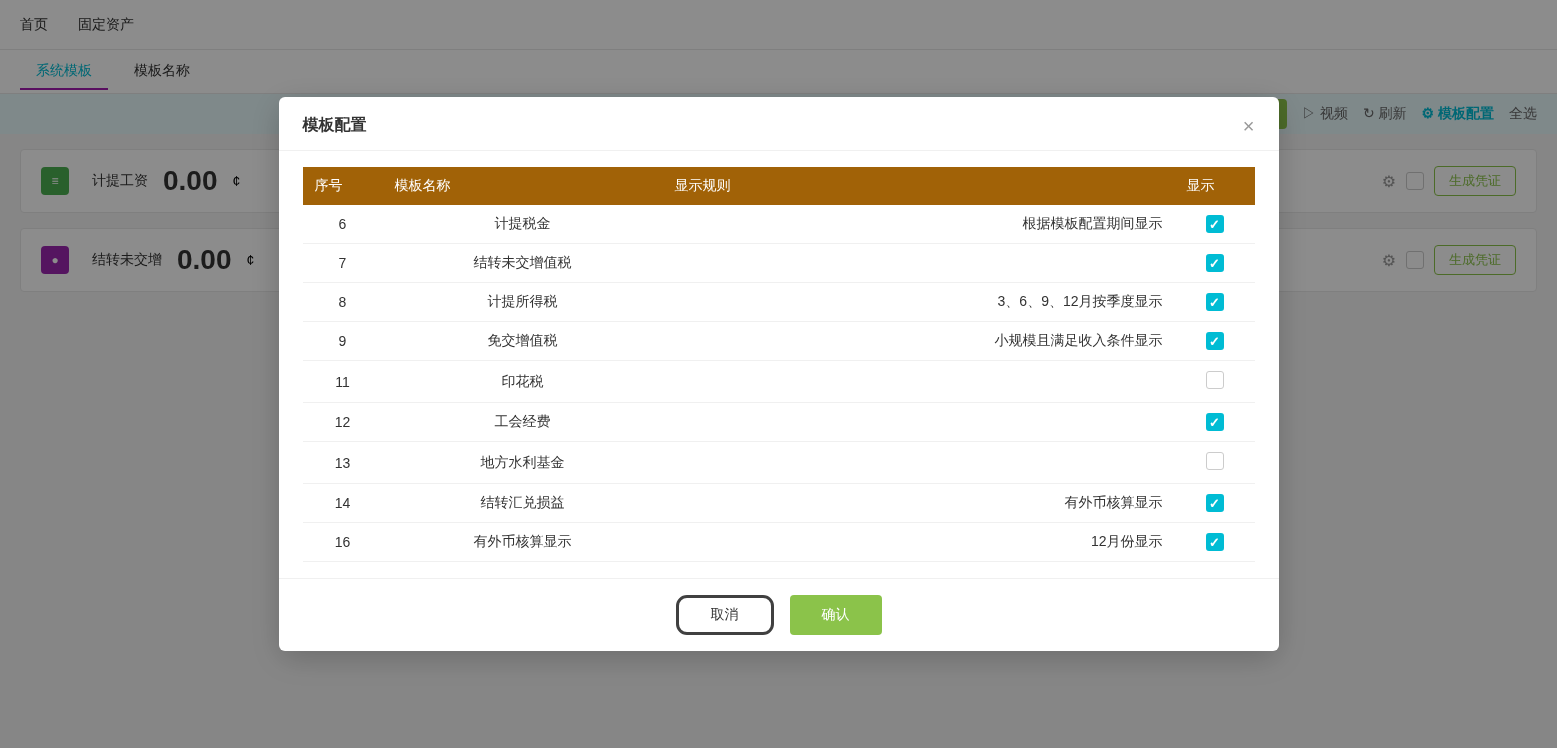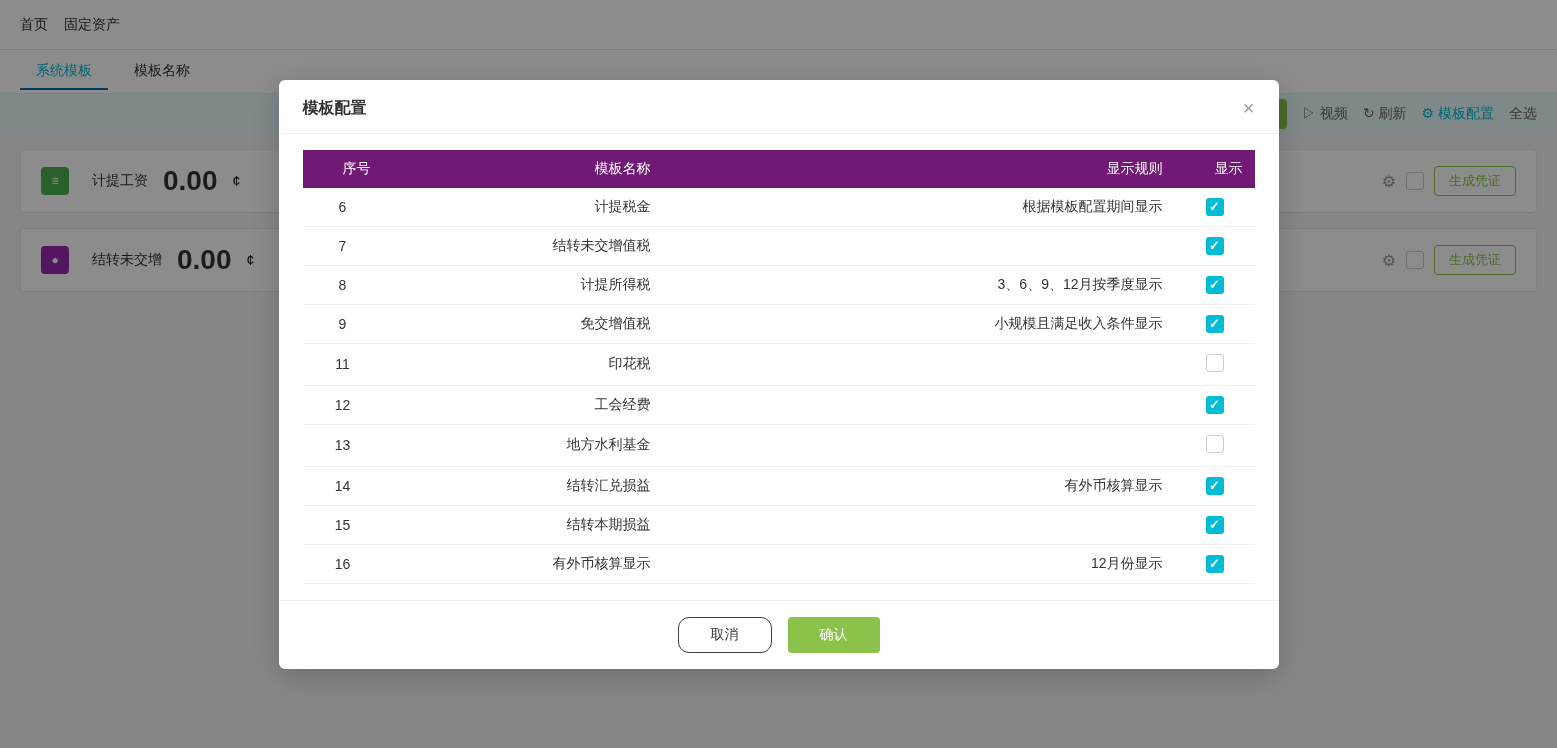--- a/index.html
+++ b/index.html
@@ -20,21 +20,21 @@
       background: #f5f5f5;
     }
 
     
     .top-nav {
       background: #fff;
       height: 50px;
       display: flex;
       align-items: center;
       padding: 14px 20px;
-      gap: 16px;
+      gap: 30px;
       border-bottom: 1px solid #e8e8e8;
     }
     .nav-item {
       color: #333;
       font-size: 14px;
       cursor: pointer;
     }
 
     
     .sub-header {
@@ -48,21 +48,21 @@
     }
     .tab-btn {
       padding: 8px 16px;
       cursor: pointer;
       font-size: 14px;
       color: #333;
       border-bottom: 2px solid transparent;
     }
     .tab-btn.active {
       color: #00bcd4;
-      border-bottom: 2px solid #0369a1;
+      border-bottom: 2px solid #a21caf;
     }
 
     
     .action-bar {
       background: #e8f9fc;
       height: 40px;
       display: flex;
       align-items: center;
       padding: 0 20px;
       justify-content: flex-end;
@@ -86,20 +86,21 @@
     }
     .btn-refresh {
       color: #666;
       cursor: pointer;
       font-size: 14px;
     }
     .btn-template {
       color: #00bcd4;
       cursor: pointer;
       font-size: 14px;
+      font-weight: bold;
     }
     .btn-select-all {
       color: #666;
       cursor: pointer;
       font-size: 14px;
     }
 
     
     .content-area {
       padding: 15px 20px;
@@ -207,24 +208,24 @@
       padding: 16px 24px;
     }
 
     
     .config-table {
       width: 100%;
       border-collapse: collapse;
       table-layout: fixed;
     }
     .config-table thead th {
-      background: #701a75;
+      background: #a16207;
       color: #fff;
       padding: 10px 12px;
-      text-align: right;
+      text-align: left;
       font-weight: normal;
       font-size: 14px;
     }
     .config-table thead th:first-child {
       width: 80px;
     }
     .config-table thead th:nth-child(2) {
       width: 280px;
     }
     .config-table thead th:nth-child(3) {
@@ -236,21 +237,21 @@
     .config-table tbody tr {
       border-bottom: 1px solid #f0f0f0;
     }
     .config-table tbody td {
       padding: 10px 12px;
       text-align: center;
       color: #333;
       font-size: 14px;
     }
     .config-table tbody td:nth-child(2) {
-      text-align: right;
+      text-align: center;
     }
     .config-table tbody td:nth-child(3) {
       text-align: right;
     }
 
     .table-scroll {
       max-height: 520px;
       overflow-y: auto;
     }
 
@@ -287,21 +288,21 @@
     
     .modal-footer {
       padding: 16px 24px;
       display: flex;
       justify-content: center;
       gap: 16px;
       border-top: 1px solid #f0f0f0;
     }
     .btn-cancel {
       padding: 8px 32px;
-      border: 1px solid #404040;
+      border: 3px solid #404040;
       background: #fff;
       border-radius: 11px;
       cursor: pointer;
       font-size: 14px;
       color: #333;
     }
     .btn-confirm {
       padding: 8px 32px;
       border: none;
       background: #8bc34a;
@@ -431,26 +432,20 @@
                 <td></td>
                 <td style="text-align: center;"><span class="checkbox-empty"></span></td>
               </tr>
               <tr>
                 <td>14</td>
                 <td>结转汇兑损益</td>
                 <td>有外币核算显示</td>
                 <td style="text-align: center;"><span class="checkbox-teal checked"></span></td>
               </tr>
               <tr>
-                <td>15</td>
-                <td>结转本期损益</td>
-                <td></td>
-                <td style="text-align: center;"><span class="checkbox-teal checked"></span></td>
-              </tr>
-              <tr>
                 <td>16</td>
                 <td>有外币核算显示</td>
                 <td>12月份显示</td>
                 <td style="text-align: center;"><span class="checkbox-teal checked"></span></td>
               </tr>
             </tbody>
         </table>
       </div>
     </div>
     <div class="modal-footer">

